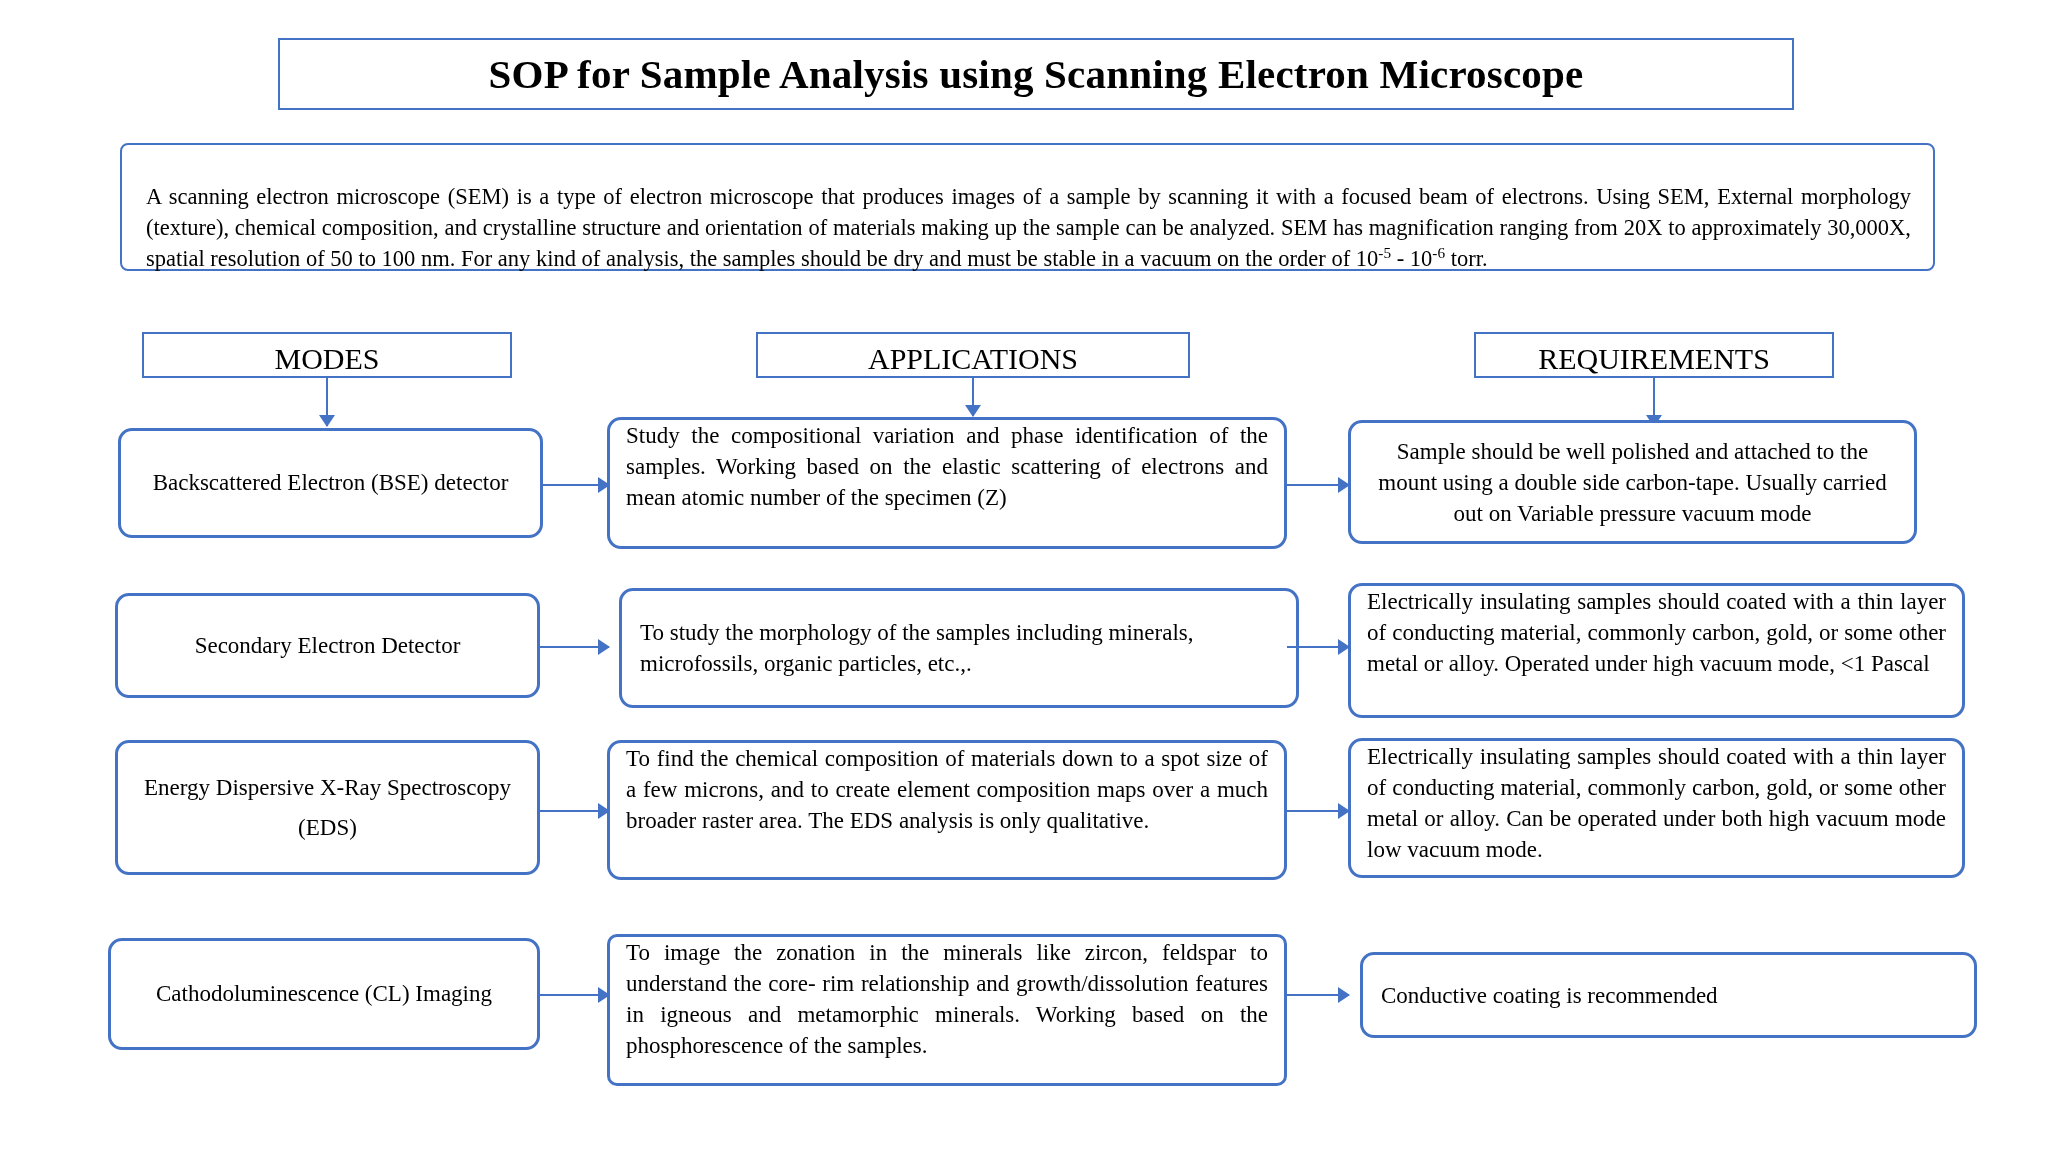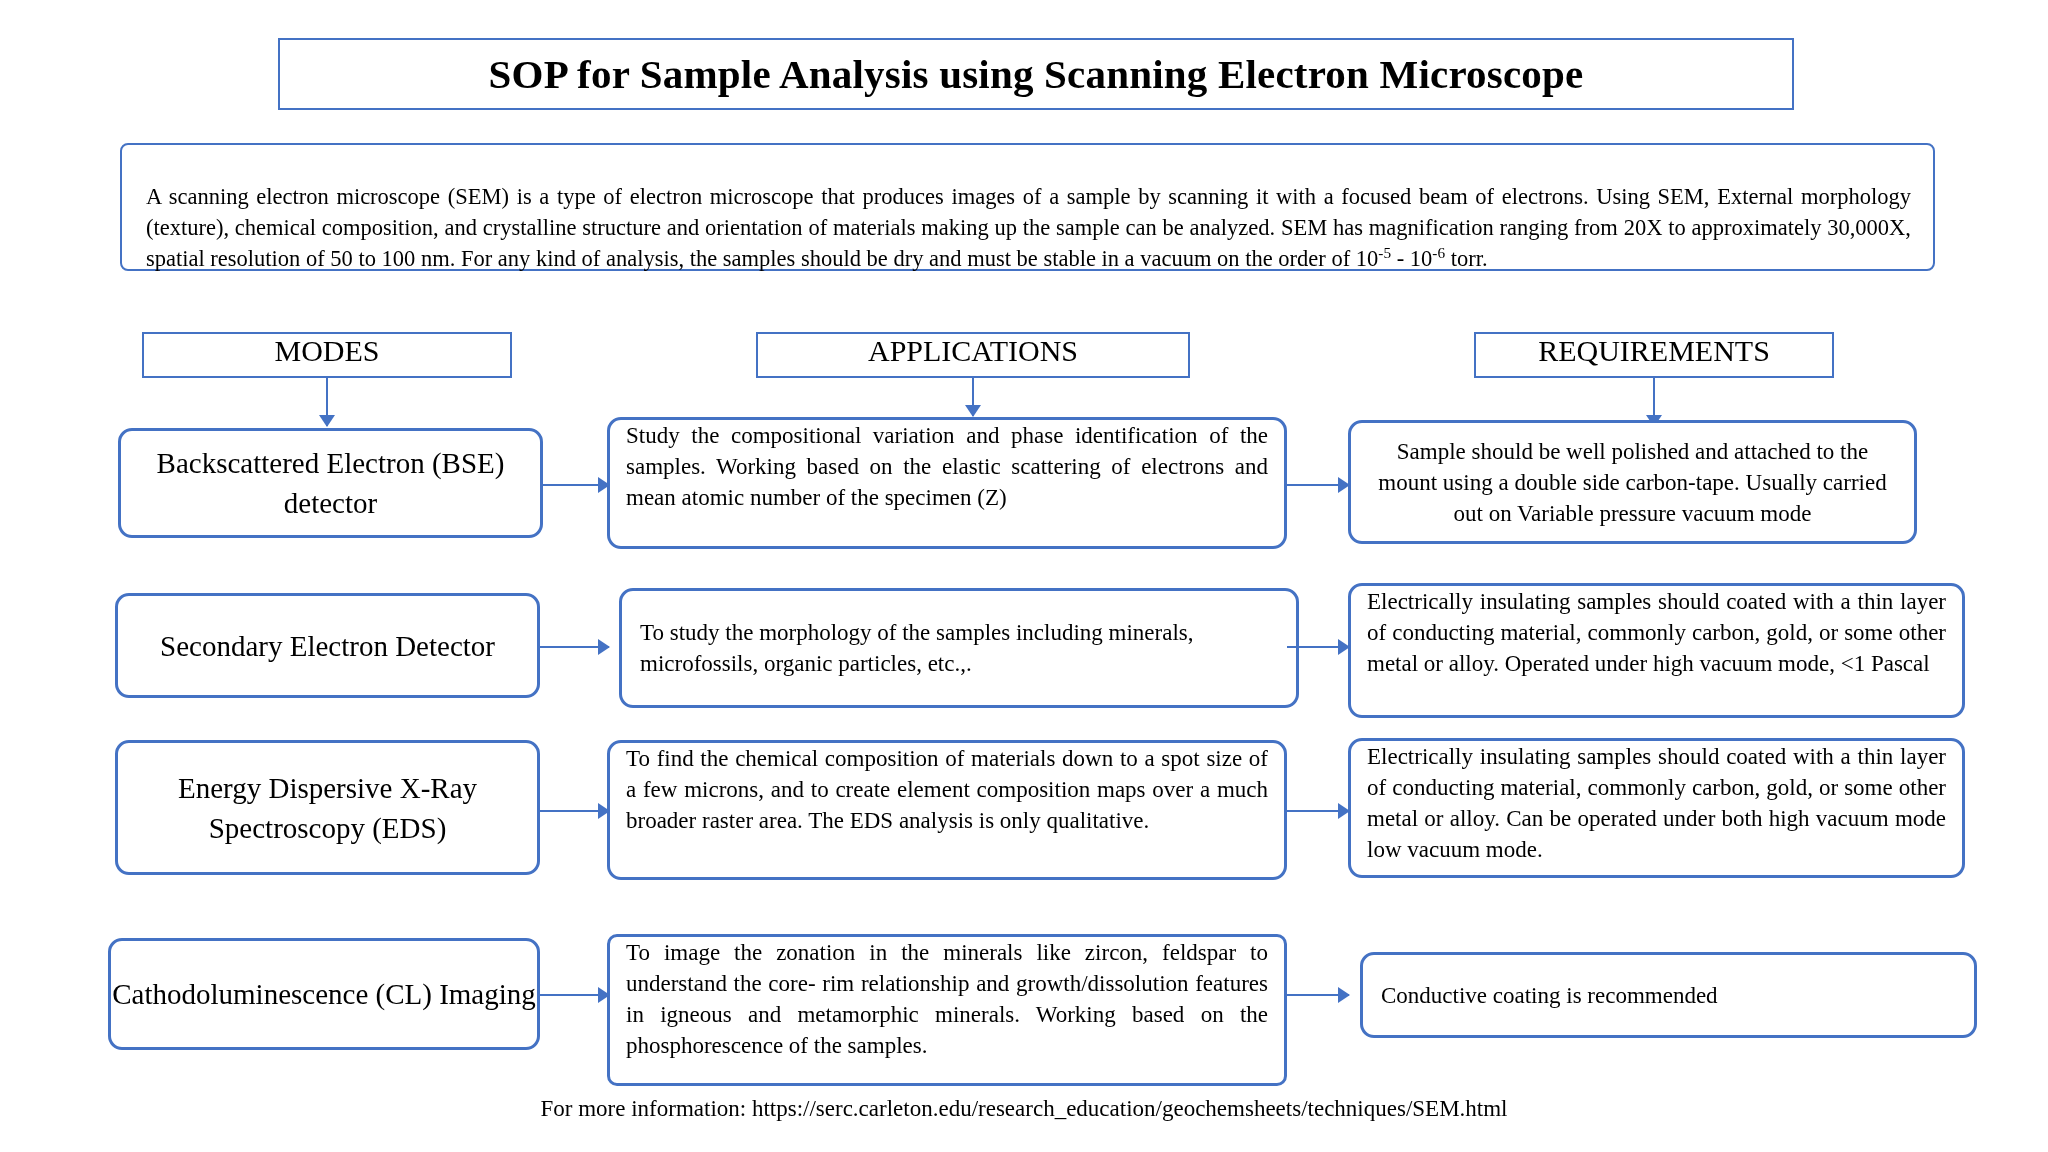--- a/index.html
+++ b/index.html
@@ -68,21 +68,21 @@
   }
 
   
   .col-header {
     position: absolute;
     height: 46px;
     border: 2px solid #4472C4;
     background: #ffffff;
     box-sizing: border-box;
     display: flex;
-    align-items: flex-start;
+    align-items: flex-end;
     justify-content: center;
     font-size: 30px;
   }
   .col-header.modes        { left: 142px;  top: 332px; width: 370px; }
   .col-header.applications { left: 756px;  top: 332px; width: 434px; }
   .col-header.requirements { left: 1474px; top: 332px; width: 360px; }
 
   
   .v-arrow {
     position: absolute;
@@ -112,21 +112,21 @@
     background: #ffffff;
     box-sizing: border-box;
     display: flex;
     align-items: center;
     font-size: 23px;
     line-height: 31px;
   }
   .fbox.mode {
     justify-content: center;
     text-align: center;
-    font-size: 29px;
+    font-size: 23px;
     line-height: 40px;
   }
   .fbox.just {
     text-align: justify;
     text-justify: inter-word;
     display: block;
     padding: 0 16px;
   }
   .fbox.just .inner { display: block; }
   .fbox.center-txt {
@@ -264,15 +264,14 @@
   </div>
   <div class="fbox just box-app-4">
     <span class="inner">To image the zonation in the minerals like zircon, feldspar to understand the core- rim relationship and growth/dissolution features in igneous and metamorphic minerals. Working based on the phosphorescence of the samples.</span>
   </div>
   <div class="fbox left-txt box-req-4">
     <span>Conductive coating is recommended</span>
   </div>
   <div class="h-arrow r4a"></div>
   <div class="h-arrow r4b"></div>
 
-  <div class="footer">For more information: https://serc.carleton.edu/research_education/geochemsheets/techniques/SEM.html</div>
 
 </div>
 
 </body></html>

